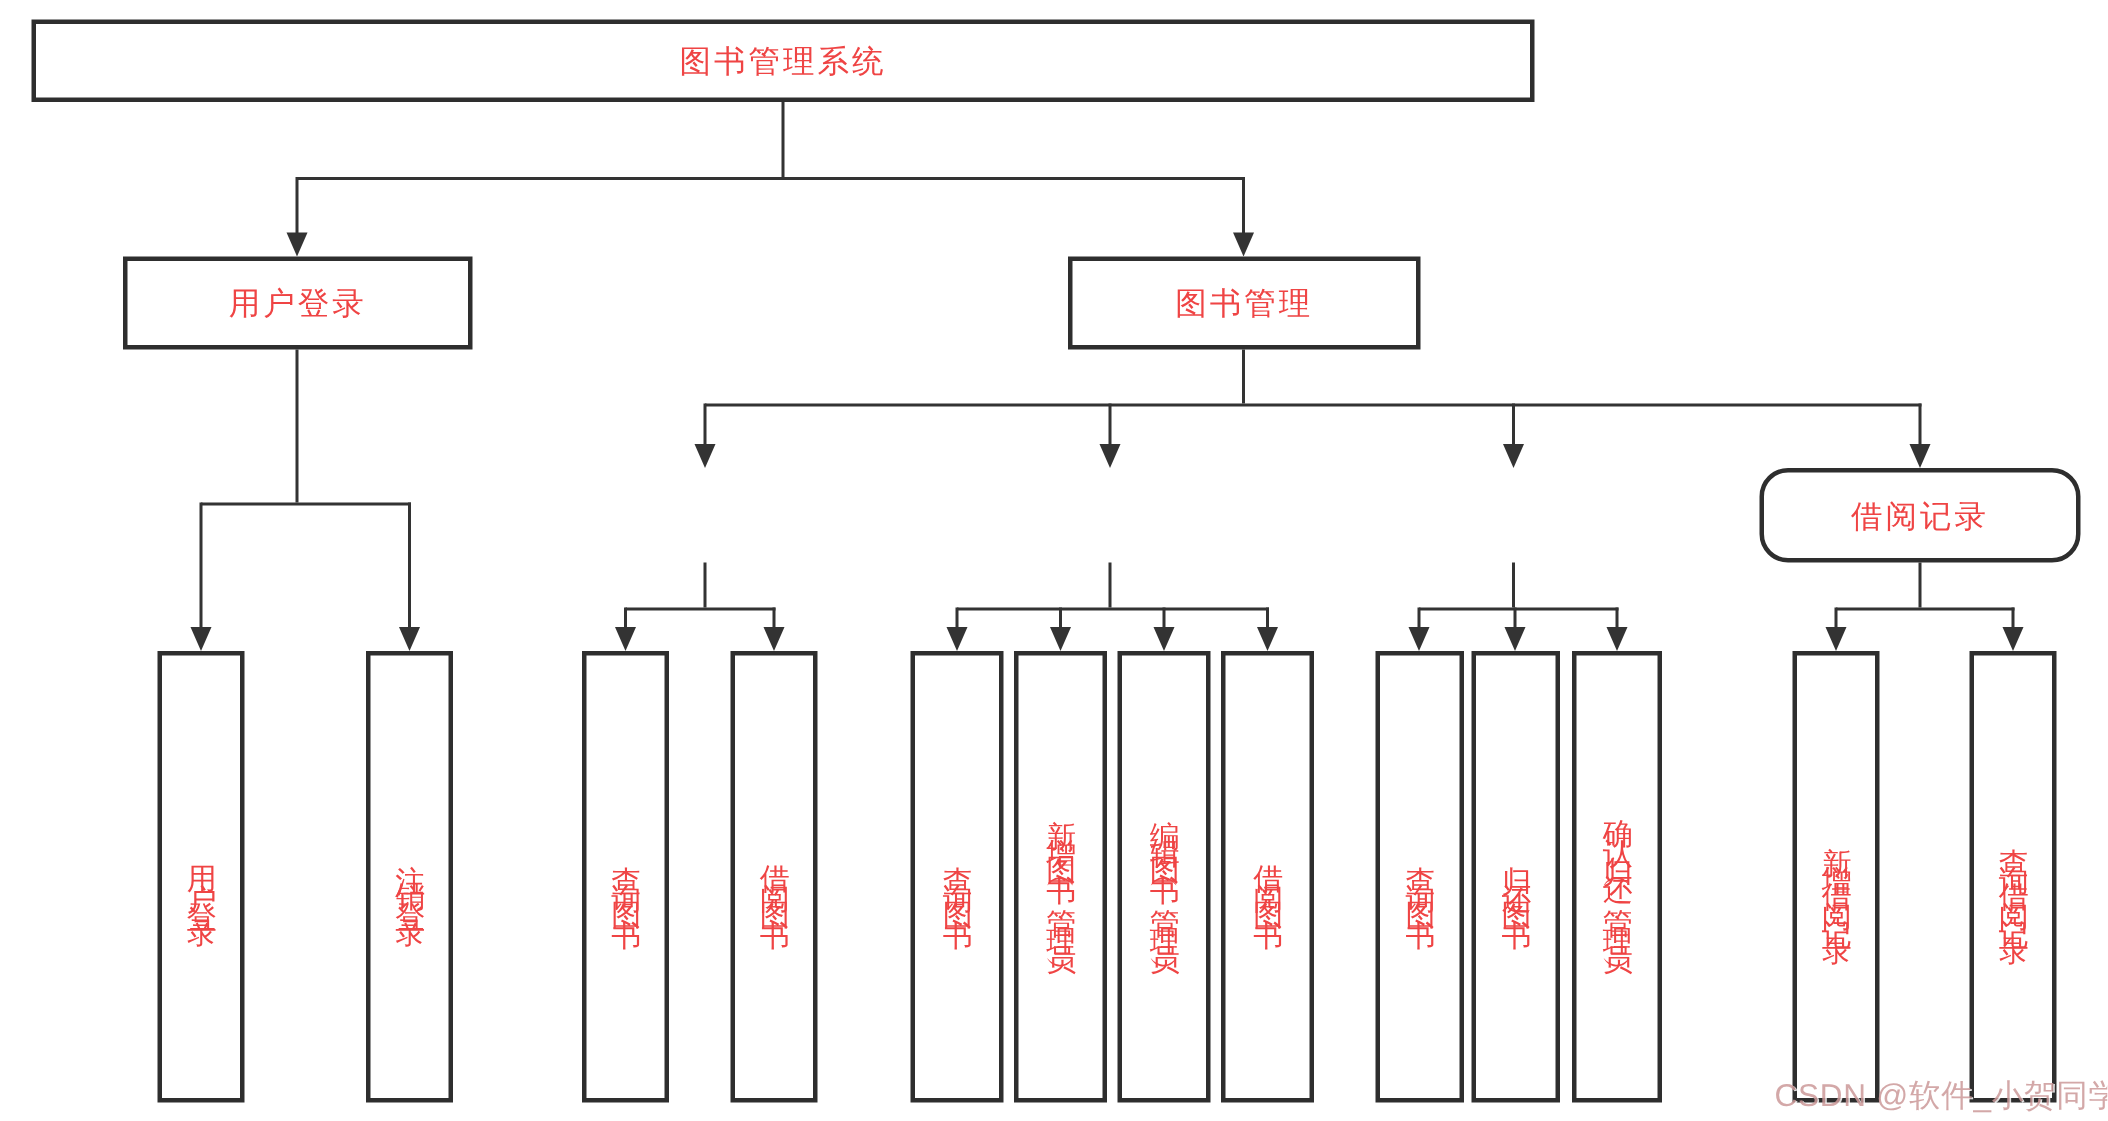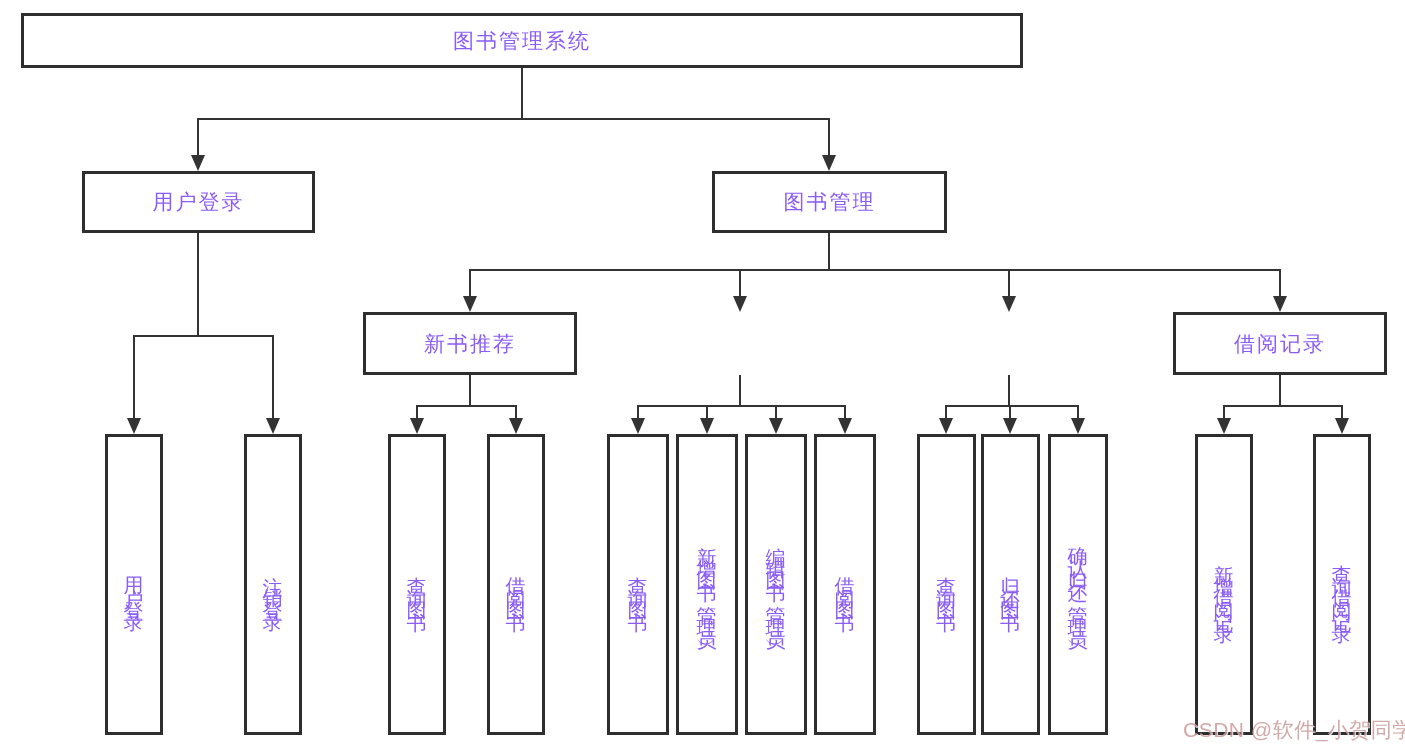--- a/index.html
+++ b/index.html
@@ -11,21 +11,21 @@
     overflow:hidden;
   }
   .box{
     position:absolute;
     box-sizing:border-box;
     border:3px solid #2e2e2e;
     background:#ffffff;
     display:flex;
     align-items:center;
     justify-content:center;
-    color:#8b5cf6;
+    color:#ef4444;
   }
   .hbox span{
     font-size:21px;
     letter-spacing:2px;
     white-space:nowrap;
   }
   .leaf span{
     writing-mode:vertical-rl;
     text-orientation:mixed;
     font-size:20px;
@@ -86,24 +86,21 @@
   <div class="hline" style="left:470px;top:269px;width:811px;"></div>
   <div class="vline" style="left:469px;top:269px;height:28px;"></div>
   <div class="arrow" style="left:463px;top:296px;"></div>
   <div class="vline" style="left:739px;top:269px;height:28px;"></div>
   <div class="arrow" style="left:733px;top:296px;"></div>
   <div class="vline" style="left:1008px;top:269px;height:28px;"></div>
   <div class="arrow" style="left:1002px;top:296px;"></div>
   <div class="vline" style="left:1279px;top:269px;height:28px;"></div>
   <div class="arrow" style="left:1273px;top:296px;"></div>
 
-  <div class="box hbox" style="left:363px;top:312px;width:214px;height:63px;">
-    <span>新书推荐</span>
-  </div>
-  <div class="box hbox" style="left:1173px;top:312px;width:214px;height:63px;">
+  <div class="box hbox" style="left:1173px;top:312px;width:214px;height:63px;border-radius:19px;">
     <span>借阅记录</span>
   </div>
 
   <div class="vline" style="left:469px;top:375px;height:30px;"></div>
   <div class="hline" style="left:417px;top:405px;width:100px;"></div>
   <div class="vline" style="left:416px;top:405px;height:14px;"></div>
   <div class="arrow" style="left:410px;top:418px;"></div>
   <div class="vline" style="left:515px;top:405px;height:14px;"></div>
   <div class="arrow" style="left:509px;top:418px;"></div>
 

